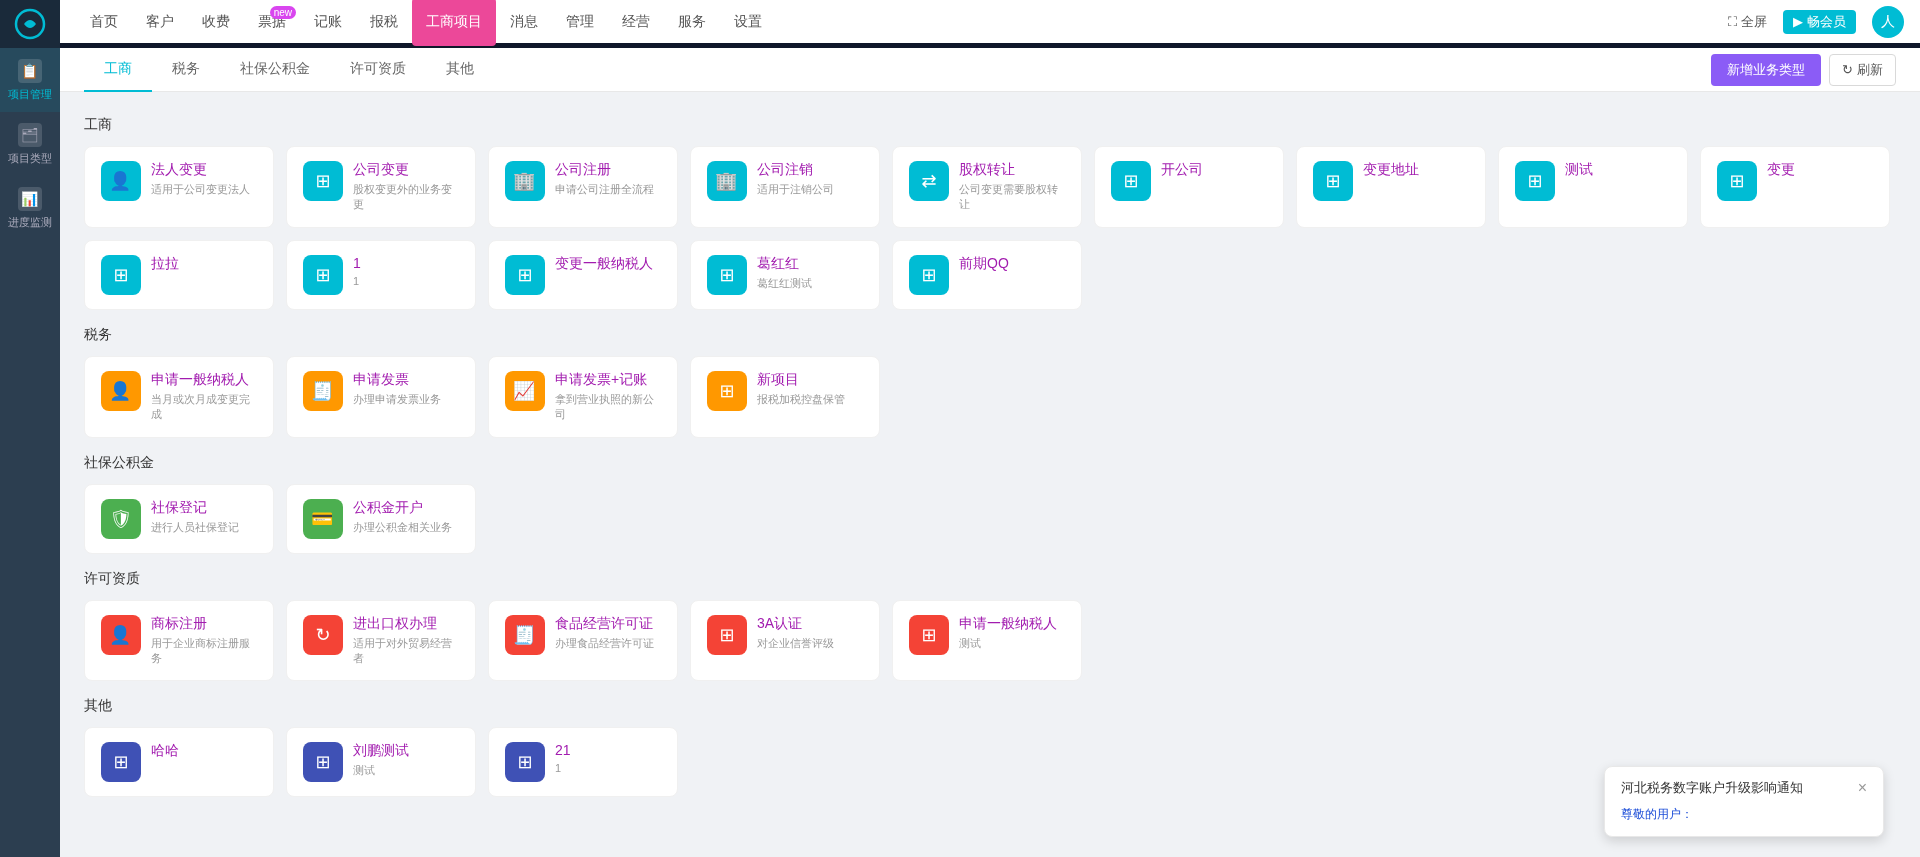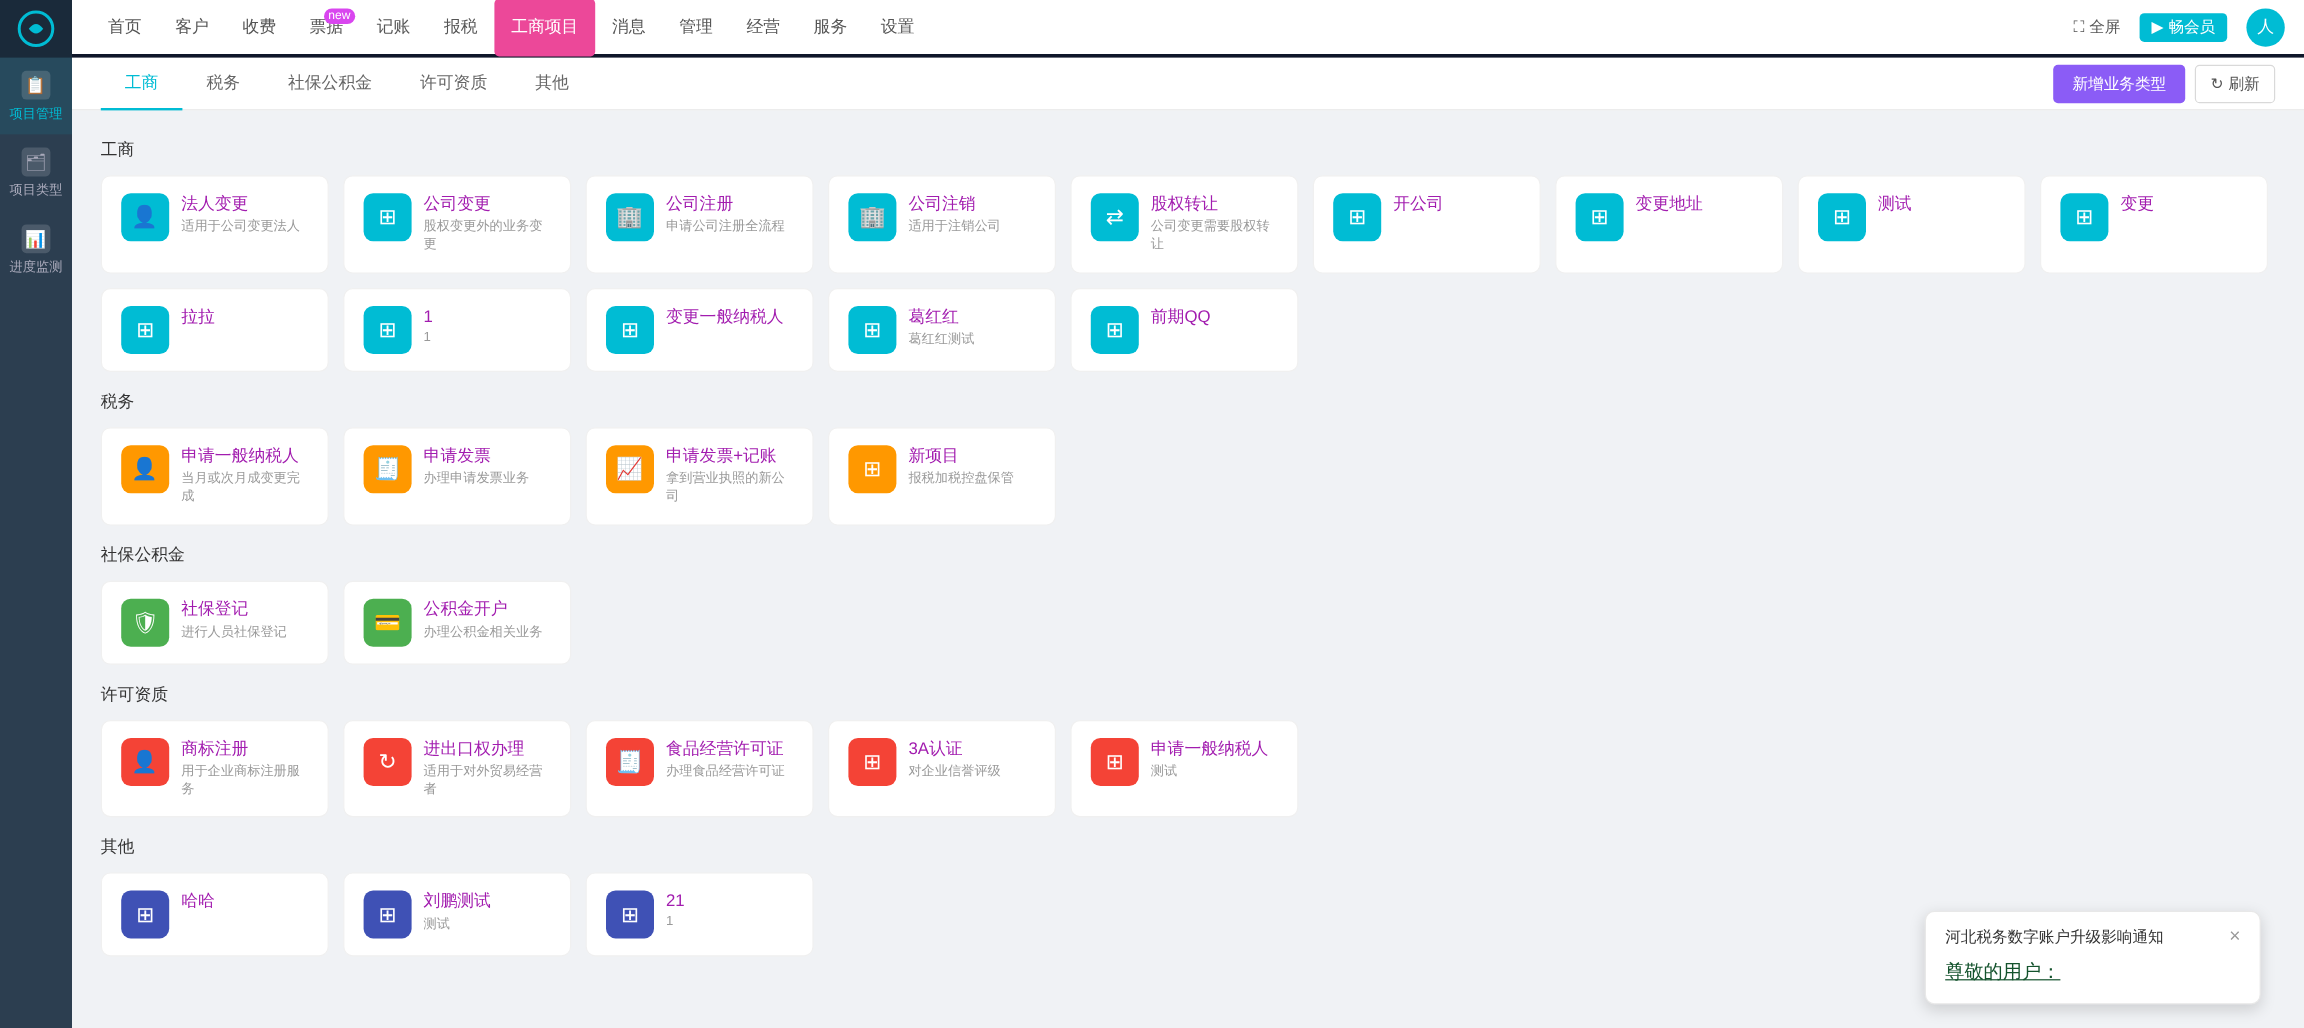--- a/index.html
+++ b/index.html
@@ -4,21 +4,21 @@
   <style>
     * { margin: 0; padding: 0; box-sizing: border-box; }
     body { font-family: "Microsoft YaHei", "PingFang SC", sans-serif; background: #f5f5f5; font-size: 13px; color: #333; }
 
     
     .top-nav {
       background: #fff;
       height: 48px;
       display: flex;
       align-items: center;
-      border-bottom: 3px solid #0f172a;
+      border-bottom: 5px solid #0f172a;
       padding: 0 16px;
       position: fixed;
       top: 0; left: 60px; right: 0;
       z-index: 100;
     }
     .top-nav-item {
       padding: 0 14px;
       height: 48px;
       display: flex;
       align-items: center;
@@ -245,21 +245,21 @@
       z-index: 300;
     }
     .notification-header {
       display: flex;
       align-items: center;
       justify-content: space-between;
       margin-bottom: 8px;
     }
     .notification-title { font-size: 13px; color: #333; font-weight: 500; }
     .notification-close { cursor: pointer; color: #999; font-size: 16px; }
-    .notification-body { font-size: 16px; color: #14532d; line-height: 1.6; text-decoration: underline; }
+    .notification-body { font-size: 12px; color: #1d4ed8; line-height: 1.6; }
 
     
     .ic-teal { background: #00bcd4; }
     .ic-green { background: #4caf50; }
     .ic-orange { background: #ff9800; }
     .ic-red { background: #f44336; }
     .ic-indigo { background: #3f51b5; }
   </style>
 </head>
 <body>

